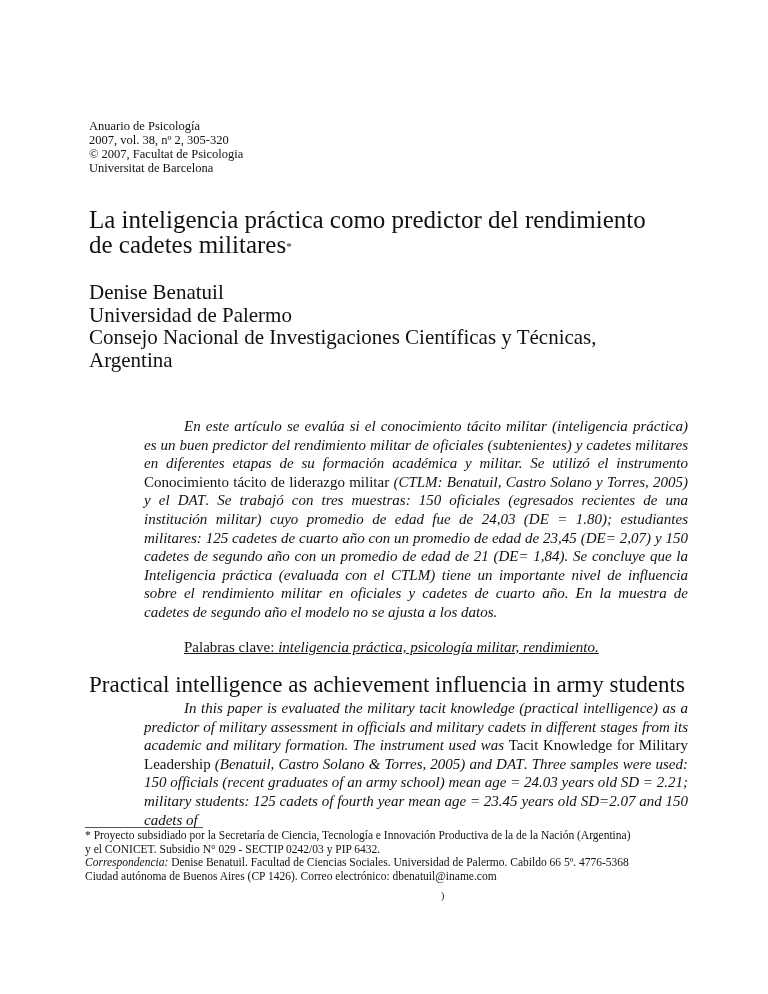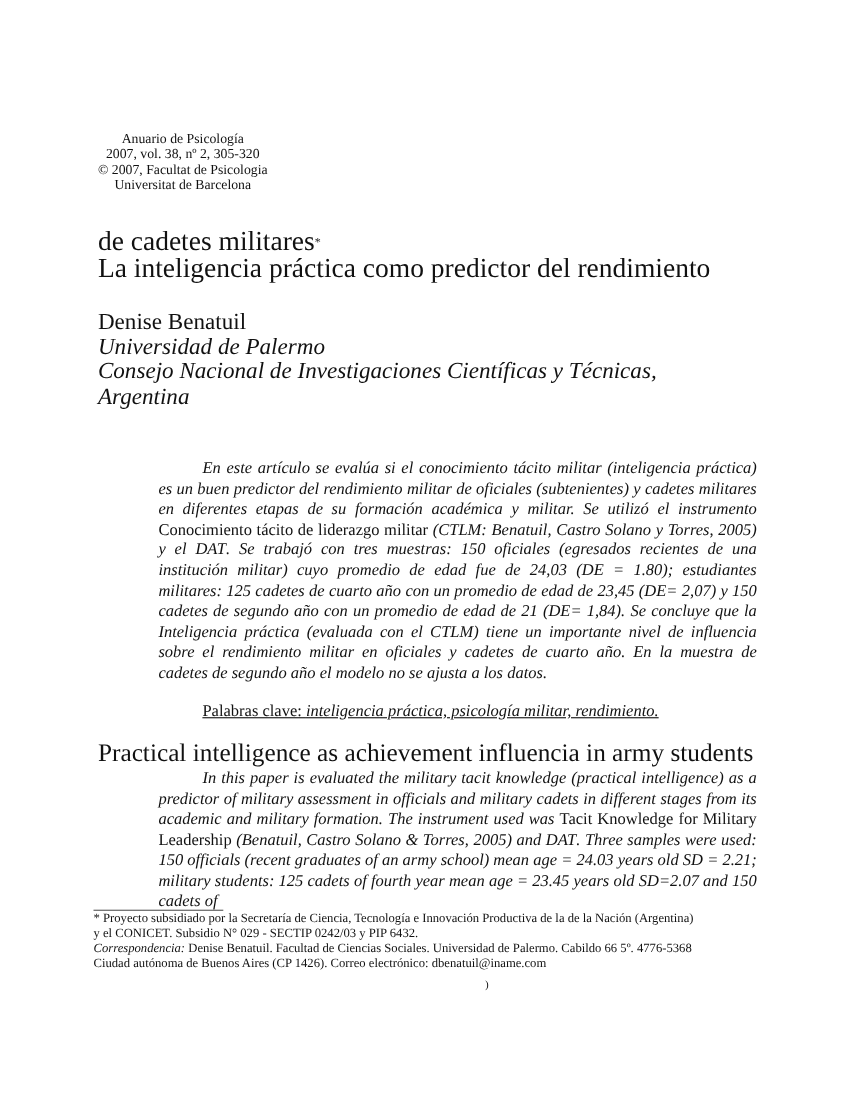--- a/index.html
+++ b/index.html
@@ -1,23 +1,23 @@
 <!DOCTYPE html>
 <html><head>
 <meta charset="utf-8">
 <style>
   html, body { margin: 0; padding: 0; background: #ffffff; }
   body { width: 768px; height: 994px; position: relative; overflow: hidden;
          font-family: "Liberation Serif", "DejaVu Serif", serif; color: #111; }
-  .journal { position: absolute; left: 89px; top: 119px; font-size: 12.5px; line-height: 14px; text-align: center; }
+  .journal { position: absolute; left: 89px; top: 119px; font-size: 12.5px; line-height: 14px; }
   .journal div { white-space: nowrap; }
   .title { position: absolute; left: 89px; top: 207px; font-size: 25px; line-height: 25px; width: 680px; }
   .title sup { font-size: 11px; vertical-align: top; position: relative; top: 2px; }
   .authors { position: absolute; left: 89px; top: 281px; font-size: 21px; line-height: 22.5px; }
-  .authors .aff { font-style: italic; }
+  .authors .aff { }
   .abstract { position: absolute; left: 144px; width: 544px; font-size: 15px; line-height: 18.6px;
               text-align: justify; }
   .abstract p { margin: 0; text-indent: 40px; }
   .it { font-style: italic; }
   .sc { font-variant: small-caps; font-style: italic; }
   .es { top: 417px; }
   .kw { position: absolute; left: 184px; top: 638px; font-size: 15px; line-height: 18px; white-space: nowrap; text-decoration: underline; }
   .en-title { position: absolute; left: 89px; top: 672px; font-size: 23px; line-height: 26px; white-space: nowrap; }
   .en { top: 685px; margin-top: 14px; }
   .fn-rule { position: absolute; left: 85px; top: 827px; width: 118px; border-top: 1px solid #555; }
@@ -29,22 +29,22 @@
 <body>
 
 <div class="journal">
   <div>Anuario de Psicología</div>
   <div>2007, vol. 38, nº 2, 305-320</div>
   <div>© 2007, Facultat de Psicologia</div>
   <div>Universitat de Barcelona</div>
 </div>
 
 <div class="title">
+  <div>La inteligencia práctica como predictor del rendimiento</div>
   <div><span>de cadetes militares</span><sup>*</sup></div>
-  <div>La inteligencia práctica como predictor del rendimiento</div>
 </div>
 
 <div class="authors">
   <div>Denise Benatuil</div>
   <div class="aff">Universidad de Palermo</div>
   <div class="aff">Consejo Nacional de Investigaciones Científicas y Técnicas,</div>
   <div class="aff">Argentina</div>
 </div>
 
 <div class="abstract es">

